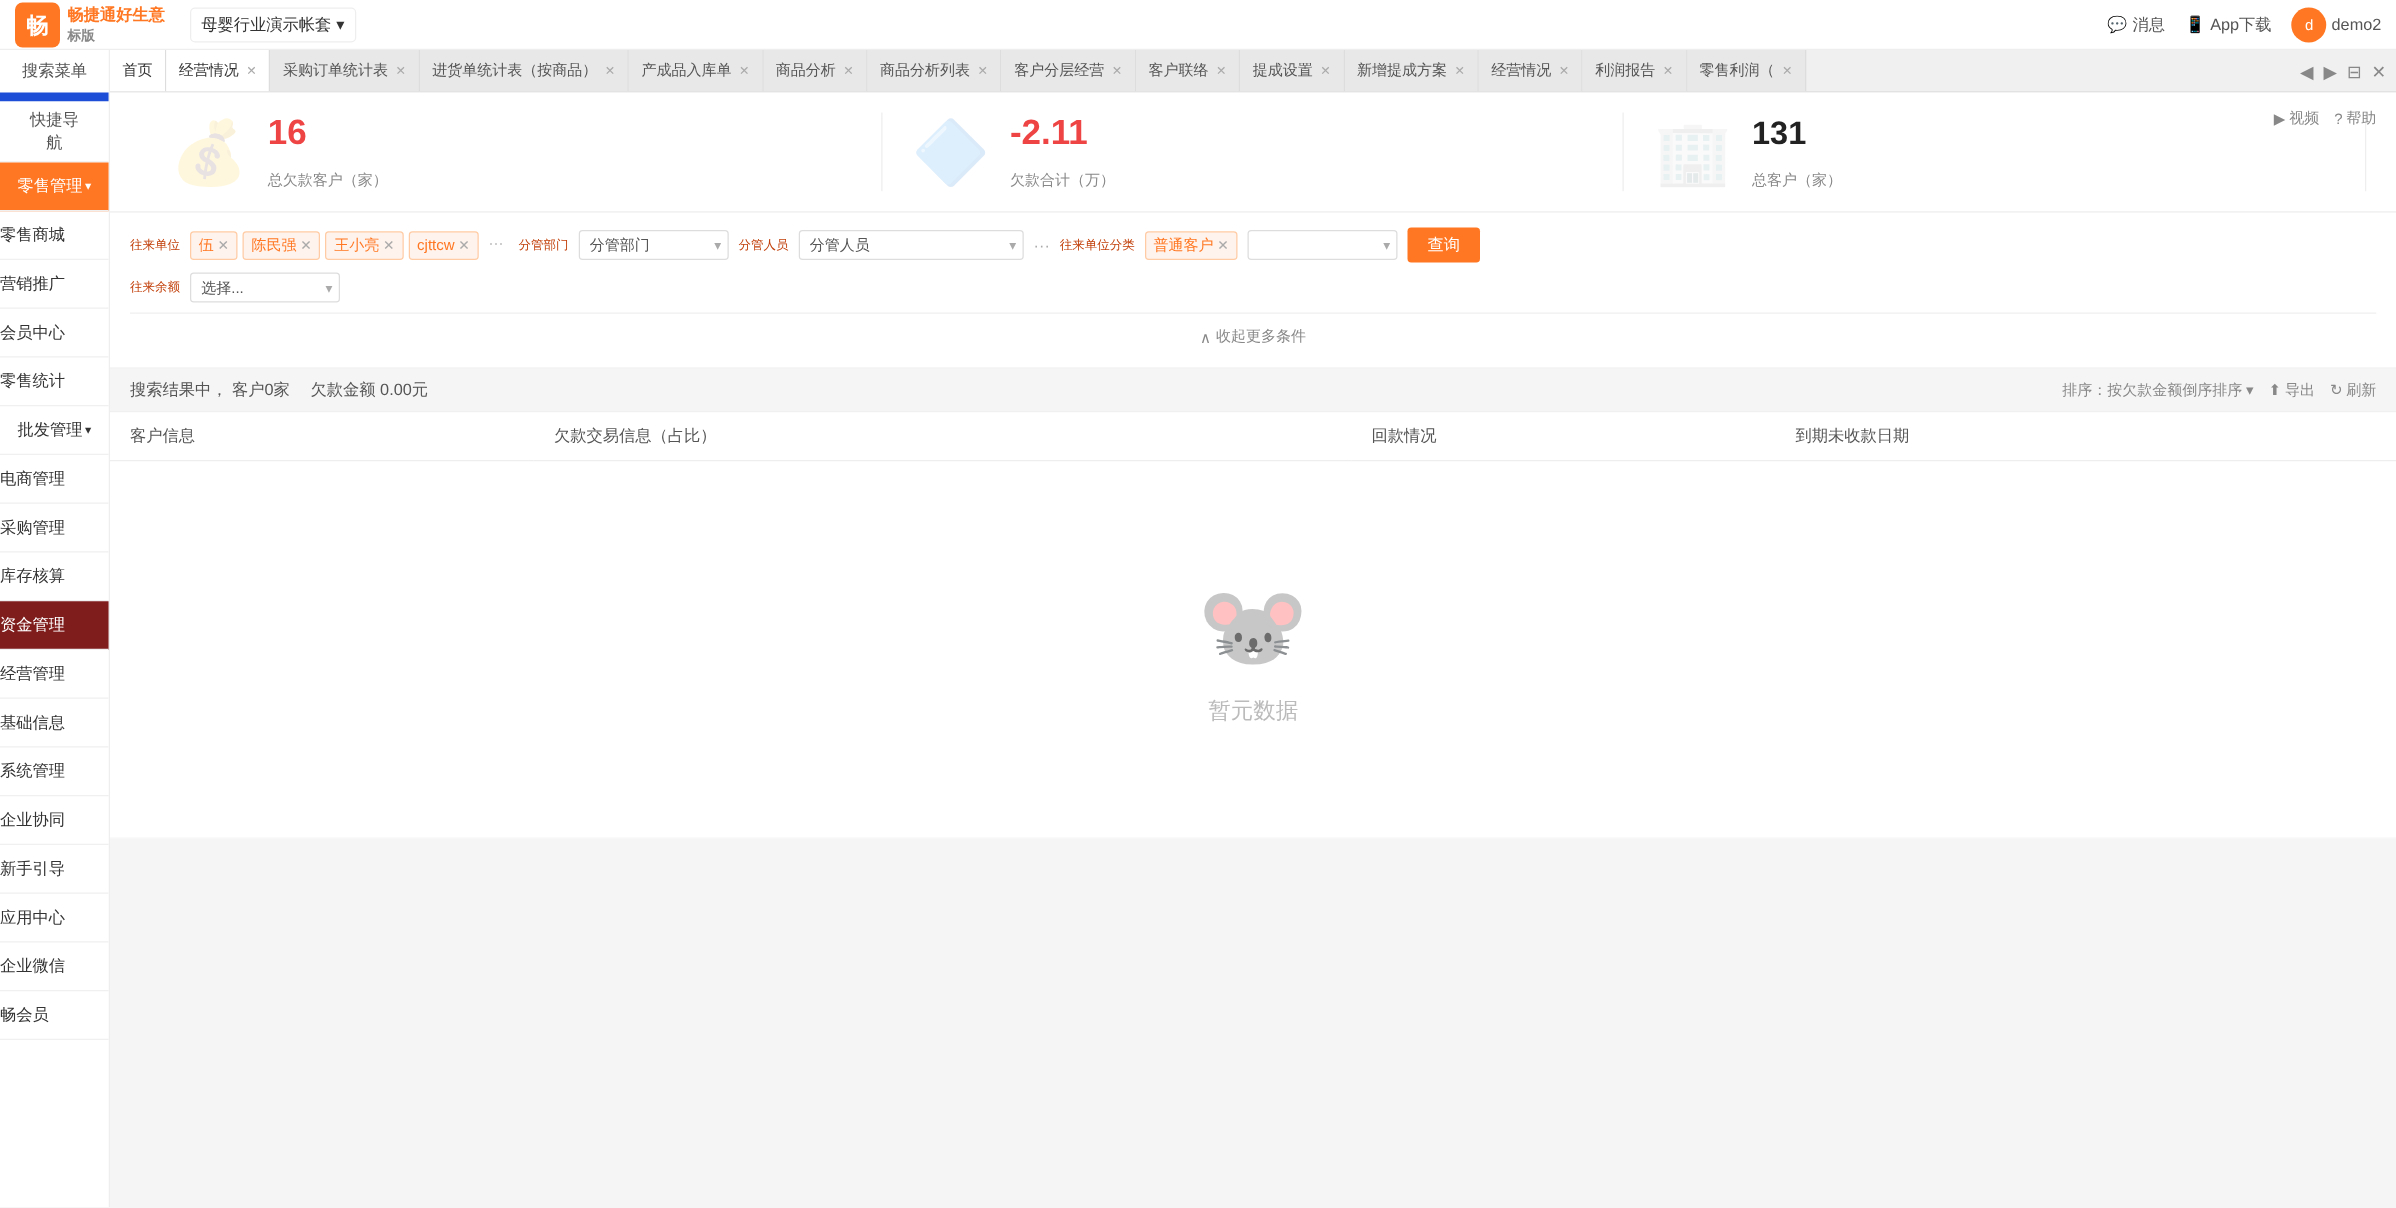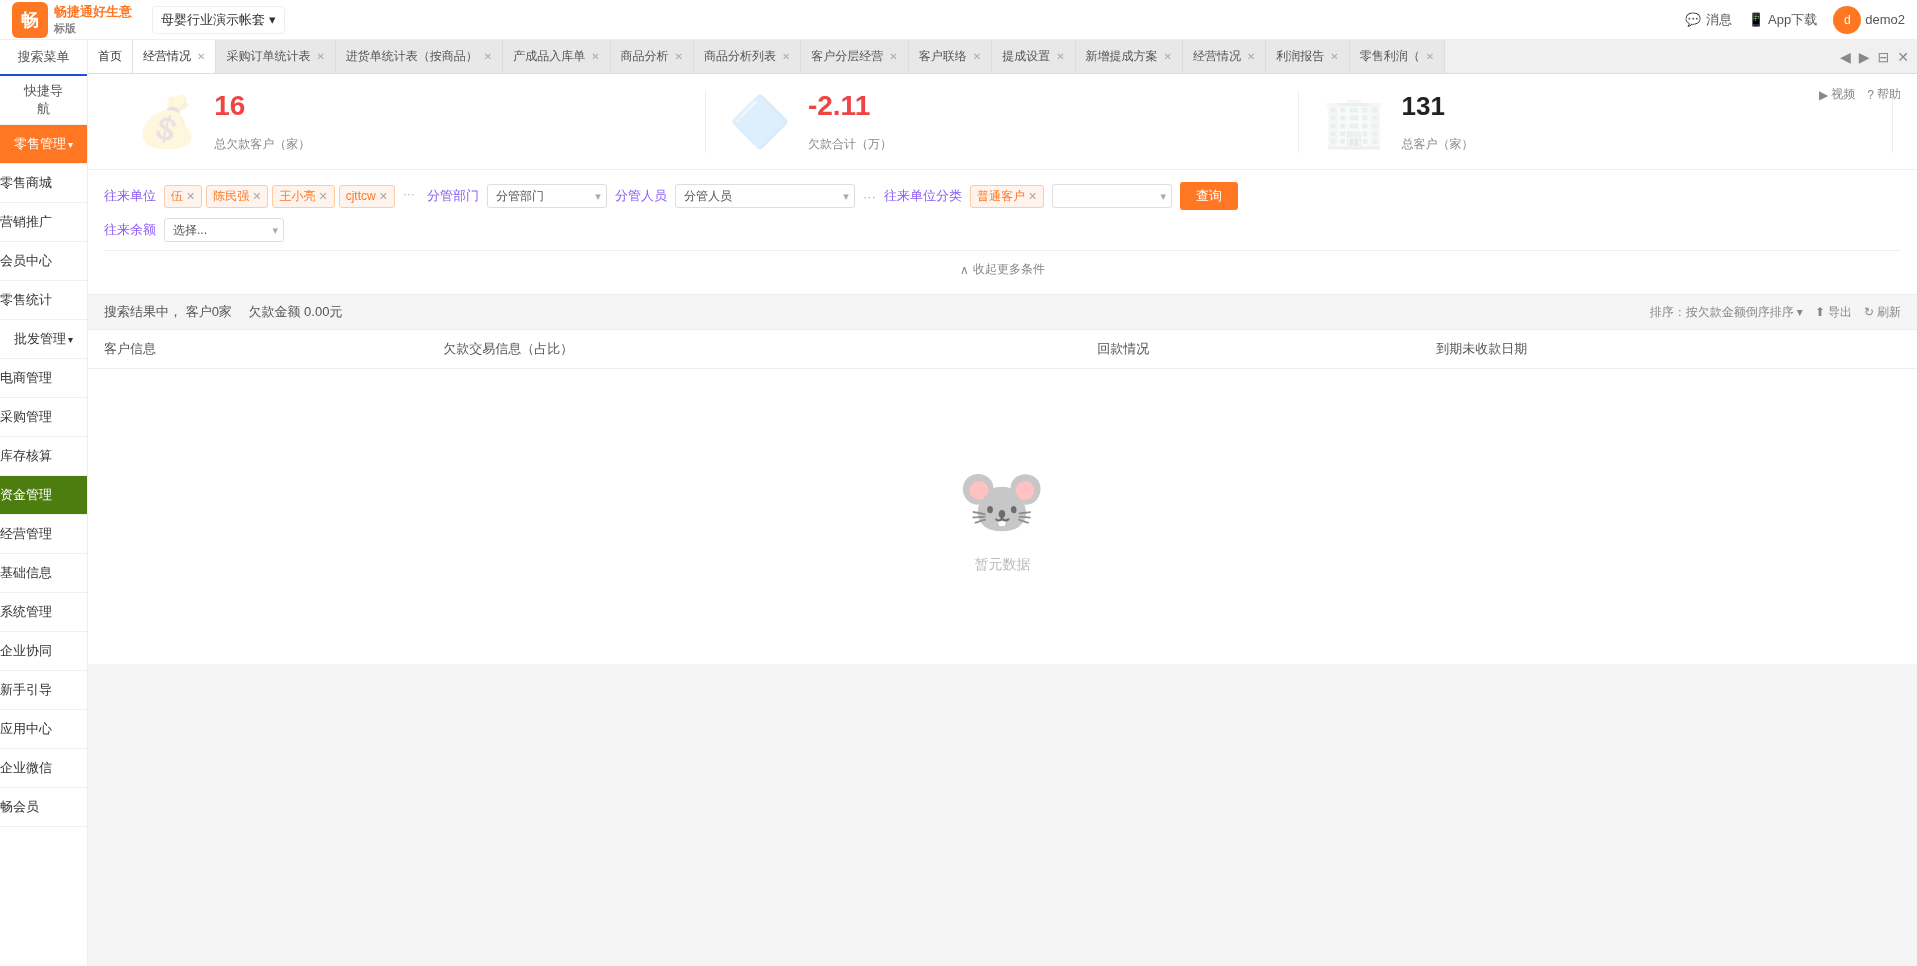--- a/index.html
+++ b/index.html
@@ -14,21 +14,21 @@
     .account-select { display: flex; align-items: center; gap: 4px; color: #333; font-size: 13px; cursor: pointer; padding: 4px 8px; border: 1px solid #eee; border-radius: 4px; margin-left: 8px; }
     .top-right { margin-left: auto; display: flex; align-items: center; gap: 16px; color: #555; font-size: 13px; }
     .top-right-item { display: flex; align-items: center; gap: 4px; cursor: pointer; }
     .avatar { width: 28px; height: 28px; border-radius: 50%; background: #ff7722; display: flex; align-items: center; justify-content: center; color: #fff; font-size: 12px; }
 
     
     .main-layout { display: flex; flex: 1; overflow: hidden; }
 
     
     .sidebar { width: 88px; background: #fff; border-right: 1px solid #eee; display: flex; flex-direction: column; overflow-y: auto; }
-    .sidebar-search { padding: 8px 4px; border-bottom: 2px solid #1d4ed8; text-align: center; font-size: 13px; color: #555; cursor: pointer; }
+    .sidebar-search { padding: 8px 4px; border-bottom: 7px solid #1d4ed8; text-align: center; font-size: 13px; color: #555; cursor: pointer; }
     .sidebar-nav { padding: 6px 18px; text-align: center; font-size: 13px; color: #555; cursor: pointer; border-bottom: 1px solid #eee; }
     .sidebar-item { padding: 10px 0; text-align: left; font-size: 13px; color: #333; cursor: pointer; border-bottom: 1px solid #f0f0f0; }
     .sidebar-item.active { background: #ff7722; color: #fff; }
     .sidebar-item.active-text { color: #ff7722; }
     .sidebar-item-with-arrow { display: flex; align-items: center; justify-content: center; gap: 2px; }
 
     
     .content-area { flex: 1; display: flex; flex-direction: column; overflow: hidden; }
 
     
@@ -55,21 +55,21 @@
     .summary-number { font-size: 28px; font-weight: bold; color: #e44; }
     .summary-number.negative { color: #e44; }
     .summary-number.black { color: #222; font-size: 26px; }
     .summary-label { font-size: 12px; color: #888; margin-top: 14px; }
     .summary-top-right { position: absolute; right: 16px; top: 12px; display: flex; gap: 12px; font-size: 12px; color: #888; }
     .summary-top-right span { cursor: pointer; display: flex; align-items: center; gap: 3px; }
 
     
     .filter-area { background: #fff; padding: 12px 16px; border-bottom: 1px solid #eee; }
     .filter-row { display: flex; align-items: center; gap: 8px; flex-wrap: wrap; margin-bottom: 8px; }
-    .filter-label { color: #8b5cf6; font-size: 13px; white-space: nowrap; }
+    .filter-label { color: #c2410c; font-size: 10px; white-space: nowrap; }
     .filter-tags { display: flex; flex-wrap: wrap; gap: 4px; flex: 0 0 auto; }
     .filter-tag { display: flex; align-items: center; gap: 3px; background: #fff; border: 1px solid #ddd; border-radius: 3px; padding: 2px 6px; font-size: 12px; color: #333; }
     .filter-tag .remove { color: #aaa; cursor: pointer; font-size: 11px; }
     .filter-more { color: #aaa; cursor: pointer; font-size: 12px; padding: 2px 4px; }
     .filter-select { border: 1px solid #ddd; border-radius: 3px; padding: 4px 24px 4px 8px; font-size: 12px; color: #555; background: #fff; cursor: pointer; appearance: none; position: relative; min-width: 120px; }
     .filter-select-wrap { position: relative; display: inline-flex; align-items: center; }
     .filter-select-wrap::after { content: "▾"; position: absolute; right: 6px; color: #aaa; pointer-events: none; font-size: 11px; }
     .query-btn { background: #ff7722; color: #fff; border: none; border-radius: 3px; padding: 5px 16px; font-size: 13px; cursor: pointer; }
     .collapse-btn { display: flex; align-items: center; justify-content: center; gap: 4px; color: #888; font-size: 12px; cursor: pointer; padding: 4px 8px; }
 
@@ -79,21 +79,21 @@
     .results-right { display: flex; align-items: center; gap: 12px; font-size: 12px; color: #888; }
     .results-right span { cursor: pointer; display: flex; align-items: center; gap: 3px; }
 
     
     .data-table { width: 100%; border-collapse: collapse; background: #fff; }
     .data-table th { padding: 10px 16px; text-align: left; font-size: 13px; color: #555; font-weight: normal; border-bottom: 1px solid #eee; background: #fff; }
     .data-table td { padding: 10px 16px; font-size: 13px; color: #333; border-bottom: 1px solid #f5f5f5; }
 
     
     .empty-state { display: flex; flex-direction: column; align-items: center; justify-content: center; padding: 80px 0; }
-    .empty-text { color: #bbb; font-size: 14px; margin-top: 12px; }
+    .empty-text { color: #bbb; font-size: 18px; margin-top: 12px; }
 
     
     .orange-tag { background: #fff3ed; border: 1px solid #ffcba4; color: #ff7722; }
   </style>
 </head>
 <body>
 
 <div class="top-bar">
   <div class="logo-area">
     <div class="logo-icon">畅</div>
@@ -139,21 +139,21 @@
     <div class="sidebar-item">零售统计</div>
     <div class="sidebar-item">
       <div class="sidebar-item-with-arrow">
         <span>批发管理</span>
         <span style="font-size:10px">▾</span>
       </div>
     </div>
     <div class="sidebar-item">电商管理</div>
     <div class="sidebar-item">采购管理</div>
     <div class="sidebar-item">库存核算</div>
-    <div class="sidebar-item active-text" style="background:#4d7c0f;color:#fff;">资金管理</div>
+    <div class="sidebar-item active-text" style="background:#7f1d1d;color:#fff;">资金管理</div>
     <div class="sidebar-item">经营管理</div>
     <div class="sidebar-item">基础信息</div>
     <div class="sidebar-item">系统管理</div>
     <div class="sidebar-item">企业协同</div>
     <div class="sidebar-item">新手引导</div>
     <div class="sidebar-item">应用中心</div>
     <div class="sidebar-item">企业微信</div>
     <div class="sidebar-item">畅会员</div>
   </div>
 

